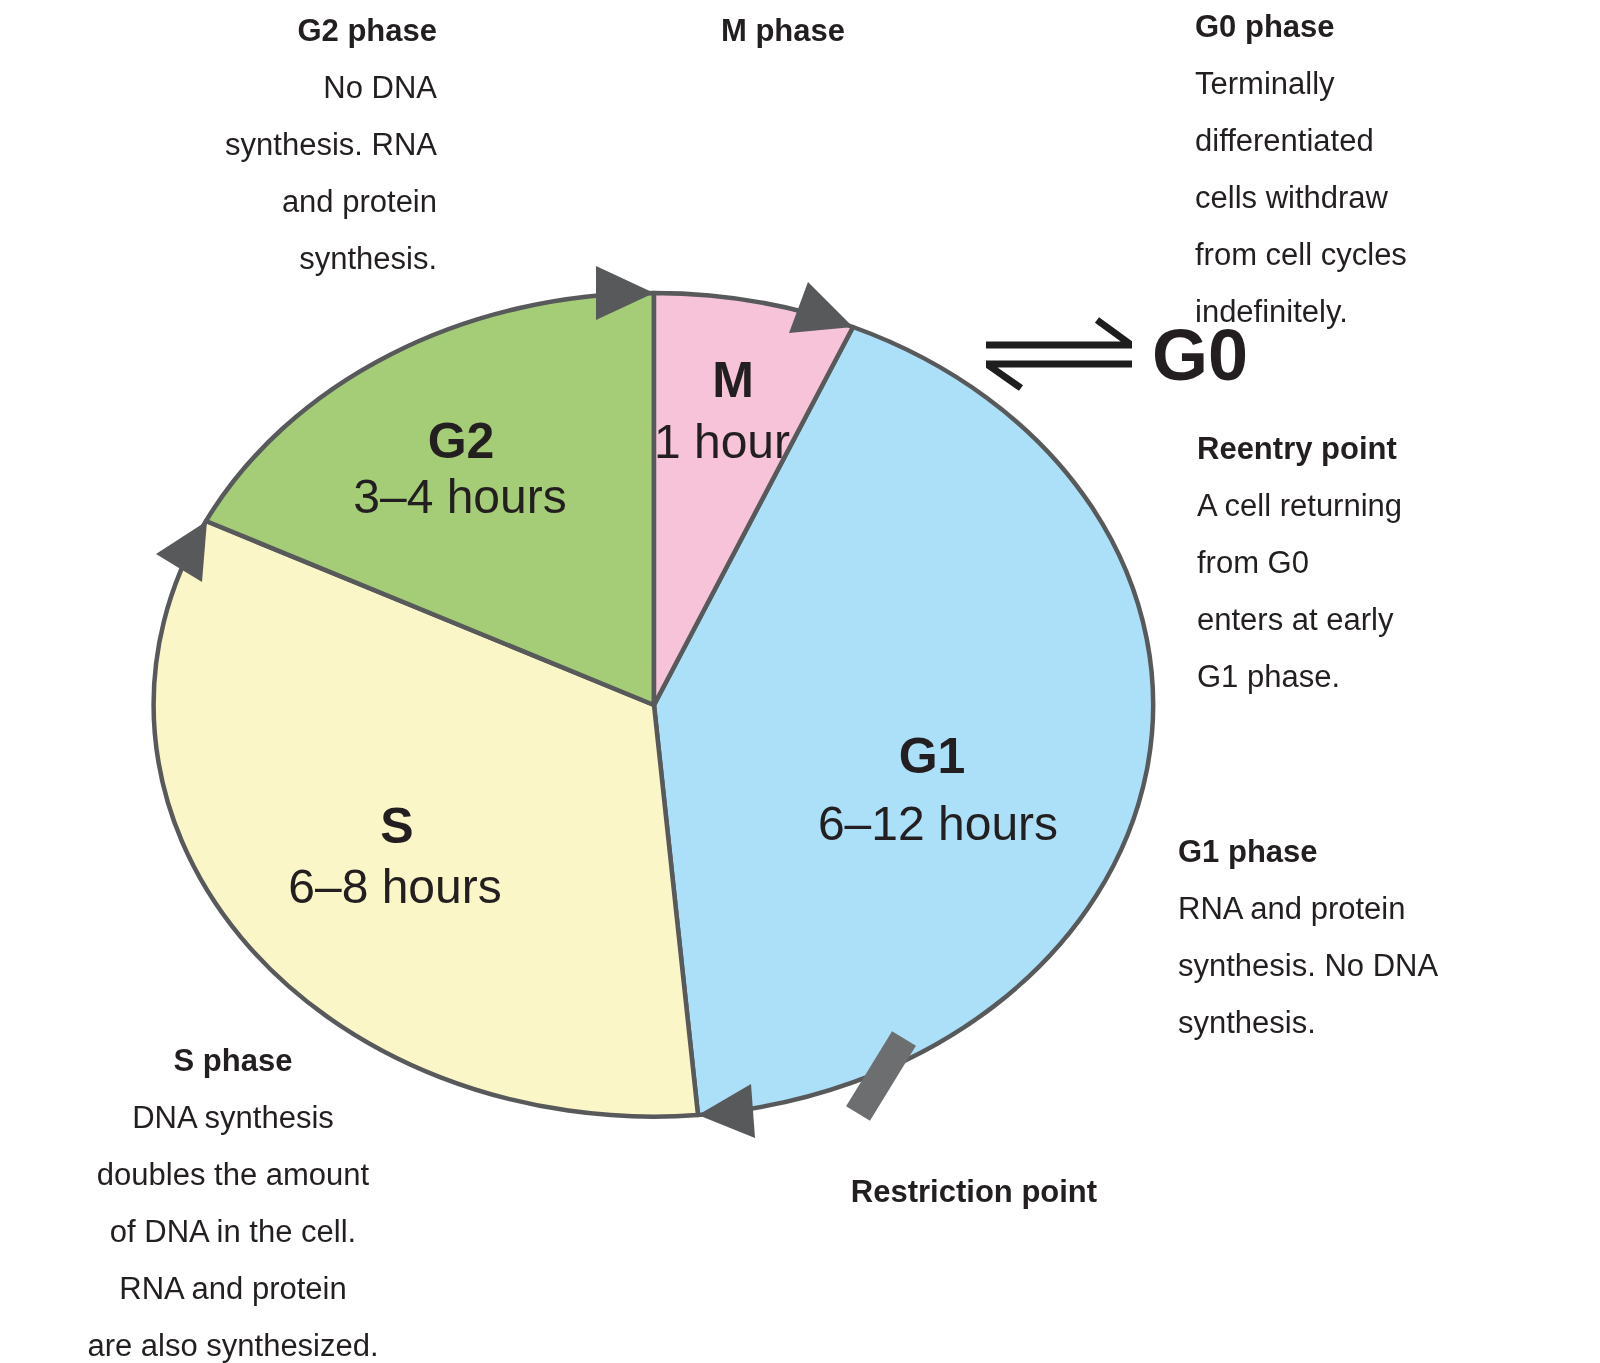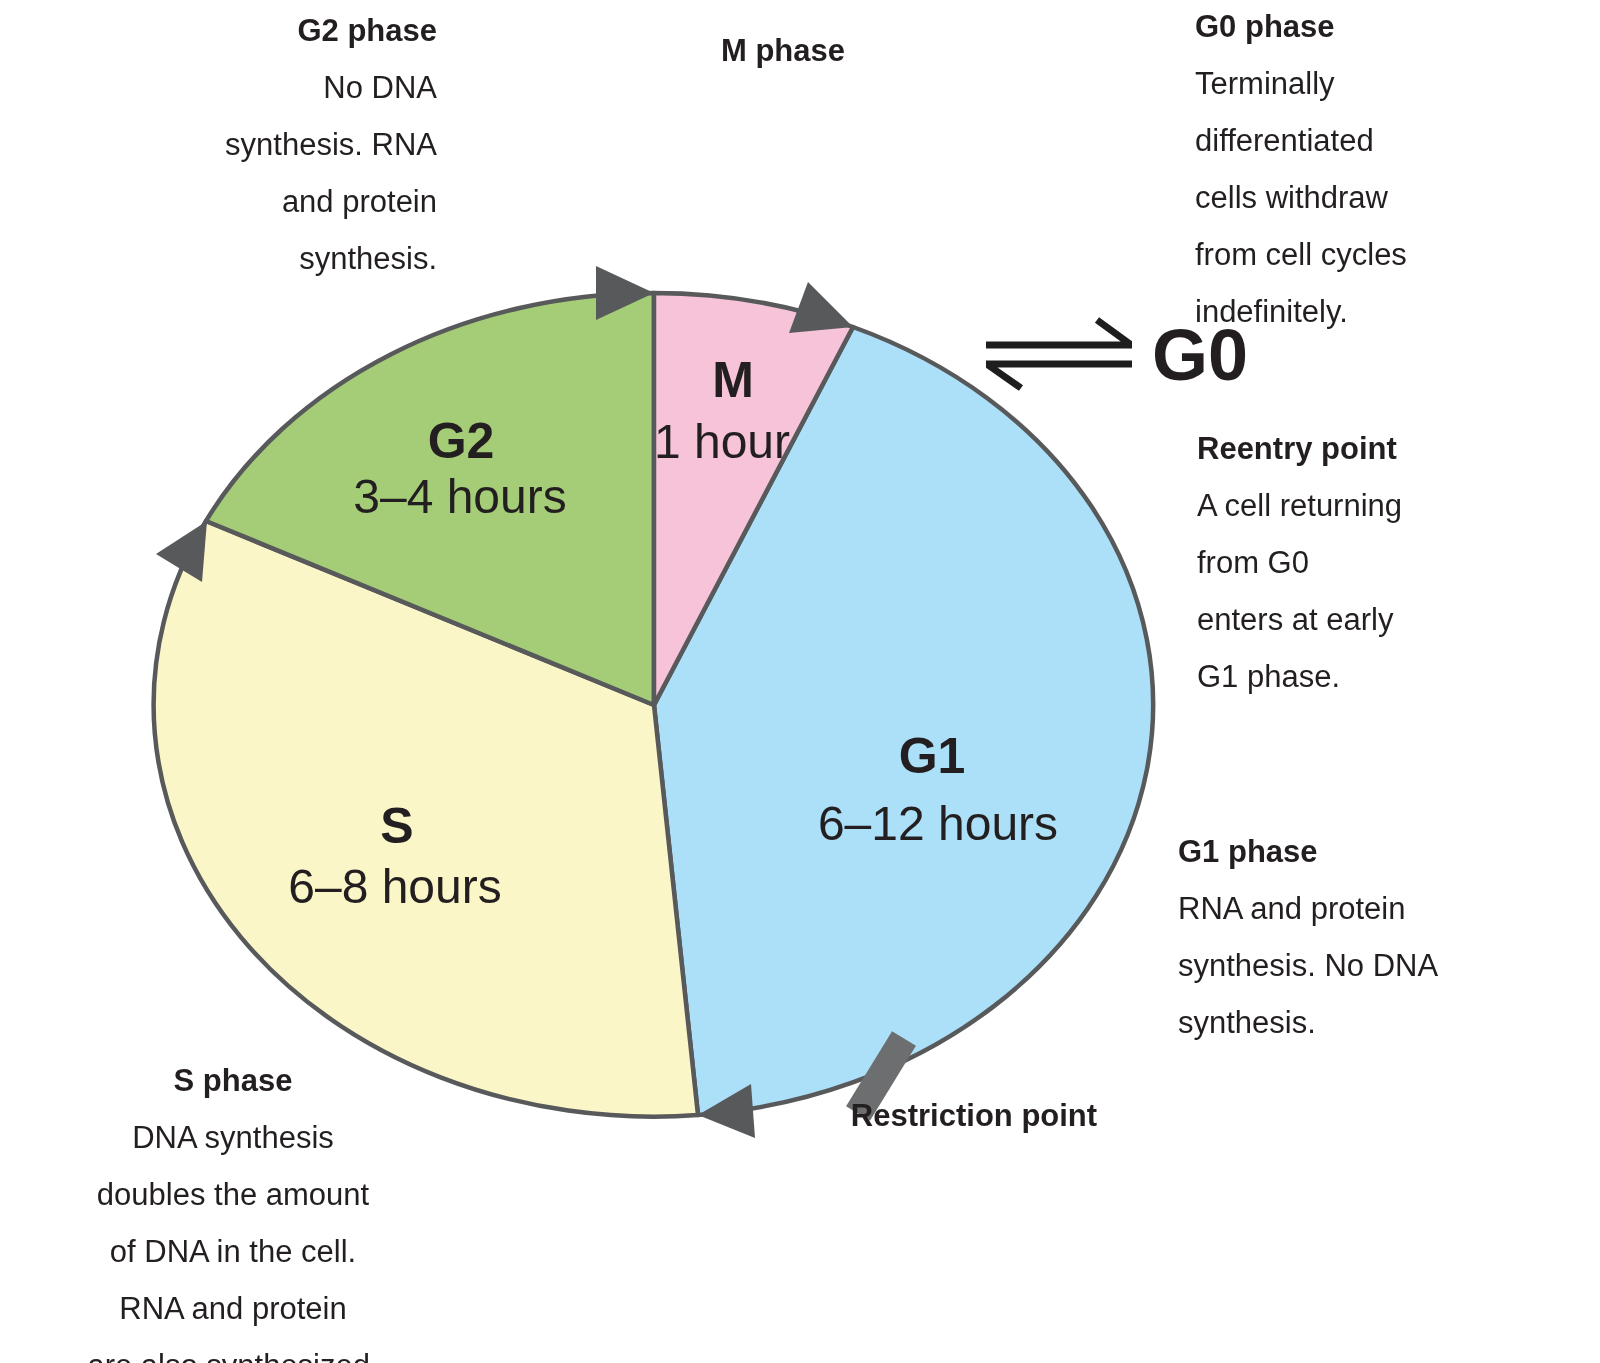--- a/index.html
+++ b/index.html
@@ -11,29 +11,29 @@
   .slice{stroke:#58595b;stroke-width:4.5;stroke-linejoin:round;}
   .arrowhead{fill:#58595b;stroke:none;}
   .tick{fill:#6d6e70;}
   .eq-arrow{stroke:#1e1e1e;stroke-width:7;fill:none;stroke-linecap:butt;}
   .slice-name{font-size:50px;font-weight:bold;text-anchor:middle;fill:#231f20;}
   .slice-hours{font-size:48px;text-anchor:middle;fill:#231f20;}
   .note{position:absolute;font-size:31px;line-height:57px;z-index:1;}
   .note .title{font-weight:bold;}
   .note .body{white-space:pre-line;}
   .right{text-align:right;}
-  .center{text-align:center;margin-top:20px;}
+  .center{text-align:center;}
   #g2note{left:37px;top:2px;width:400px;}
   #mnote{left:483px;top:2px;width:600px;}
   #g0note{left:1195px;top:-2px;width:405px;}
   #g0label{position:absolute;left:1152px;top:325px;font-size:72px;line-height:60px;font-weight:bold;z-index:1;}
   #reentry{left:1197px;top:420px;width:400px;}
   #g1note{left:1178px;top:823px;width:430px;}
   #snote{left:-17px;top:1032px;width:500px;}
-  #rnote{left:724px;top:1067px;width:500px;}
+  #rnote{left:724px;top:1163px;width:500px;}
 </style>
 </head>
 <body>
 
 <svg id="diagram-svg" width="1600" height="1363" viewBox="0 0 1600 1363">
 
   <path class="slice" d="M654 705 L853 327 A500 412 0 0 1 698 1115 Z" fill="#acdff8"></path>
   <path class="slice" d="M654 705 L698 1115 A500 412 0 0 1 206 521 Z" fill="#faf6c8"></path>
   <path class="slice" d="M654 705 L206 521 A500 412 0 0 1 654 293 Z" fill="#a5cd78"></path>
   <path class="slice" d="M654 705 L654 293 A500 412 0 0 1 853 327 Z" fill="#f6c3d9"></path>

